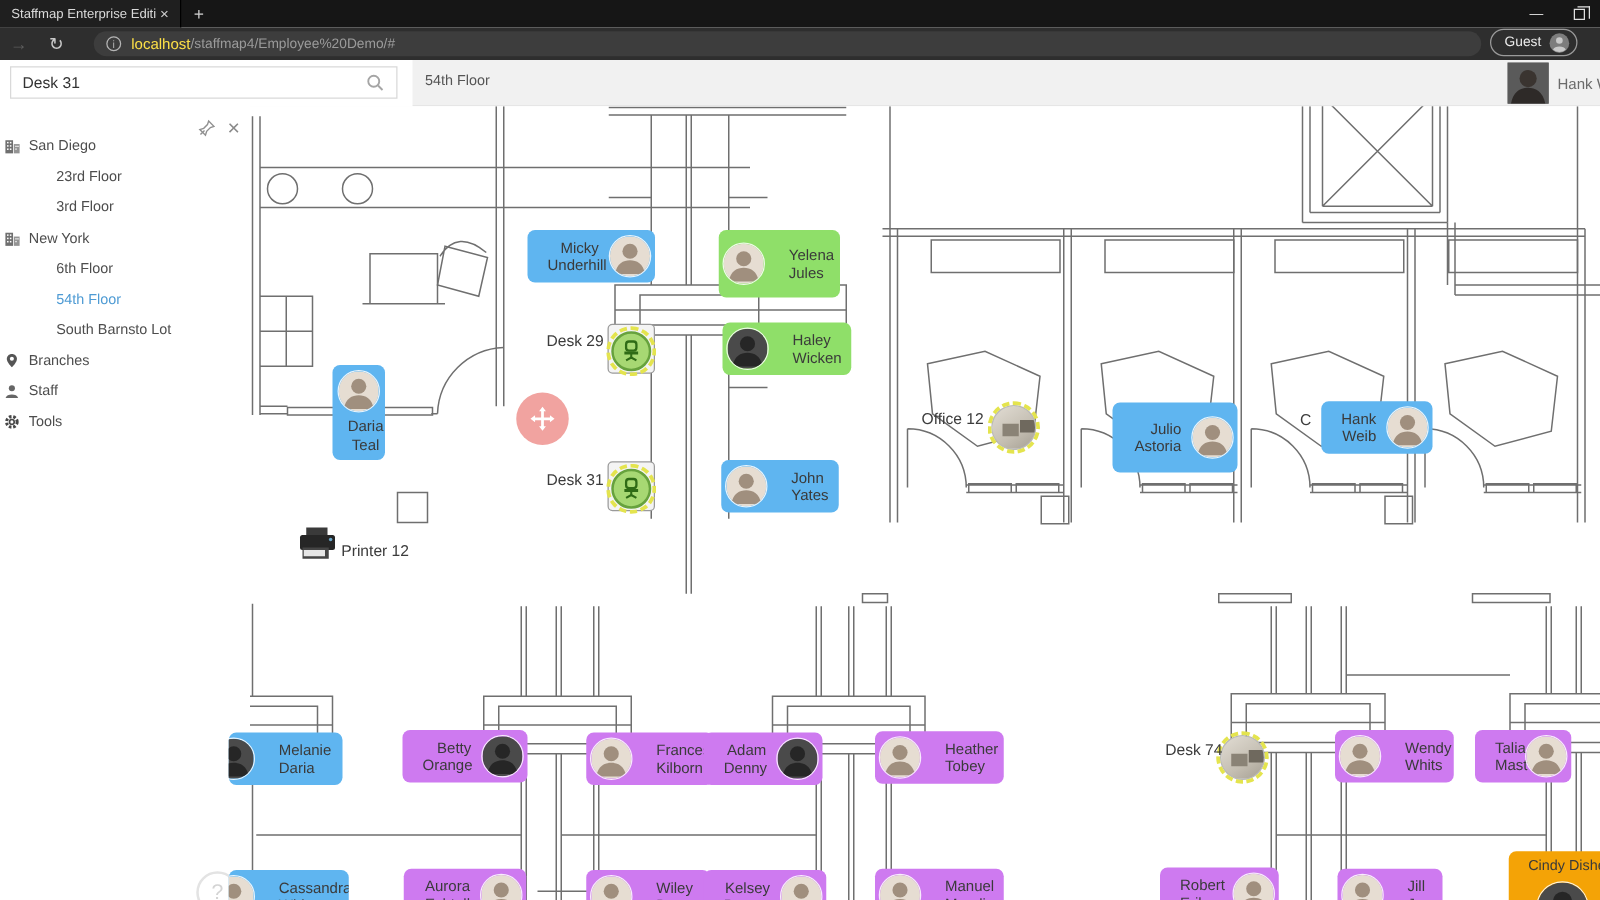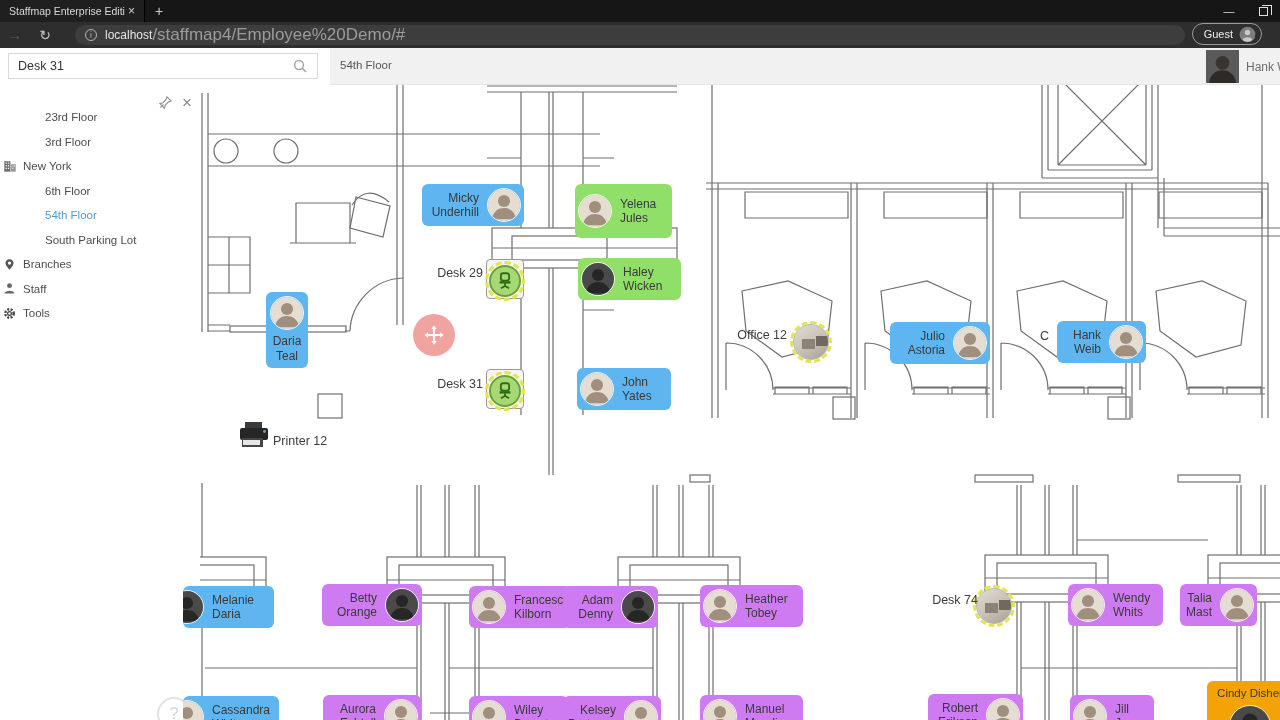--- a/index.html
+++ b/index.html
@@ -24,22 +24,22 @@
 
   
   .urlbar { position:absolute; left:0; top:22px; width:1280px; height:26px; background:#2e2e2e;
     display:flex; align-items:center; }
   .navicon { color:#c9c9c9; font-size:14px; width:30px; text-align:center; }
   .navicon.disabled { color:#5d5d5d; }
   .urlpill { position:absolute; left:75px; top:3px; width:1110px; height:20px; background:#3d3d3d;
     border-radius:10px; display:flex; align-items:center; padding:0 10px; }
   .infoicon { width:12px; height:12px; border:1px solid #b5b5b5; border-radius:50%; color:#b5b5b5;
     font-size:8.5px; line-height:11px; text-align:center; margin-right:8px; font-style:normal; }
-  .urlhost { color:#e5e5e5; font-size:12px; }
-  .urlpath { color:#9b9b9b; font-size:17px; }
+  .urlhost { color:#fde047; font-size:12px; }
+  .urlpath { color:#9b9b9b; font-size:11px; }
   .guestpill { position:absolute; right:18px; top:1px; height:22px; border:1.5px solid #9a9a9a;
     border-radius:12px; display:flex; align-items:center; padding:0 5px 0 11px; gap:6px; }
   .guestpill span { color:#ececec; font-size:11px; }
 
   
   .toolbar { position:absolute; left:0; top:48px; width:1280px; height:37px; background:#f1f1f1;
     border-bottom:1px solid #e6e6e6; }
   .searchwrap { position:absolute; left:0; top:0; width:330px; height:37px; background:#fff; }
   .searchbox { position:absolute; left:8px; top:5px; width:310px; height:26px; background:#fff;
     border:1px solid #d9d9d9; font-size:12.5px; color:#333; padding:0 28px 0 9px;
@@ -60,21 +60,21 @@
   .panel-close { color:#8a8a8a; font-size:17px; line-height:15px; }
   .tree { position:absolute; left:0; top:20px; width:200px; }
   .titem { height:24.5px; display:flex; align-items:center; font-size:11.5px; color:#4d4d4d; }
   .titem .ticon { width:14px; margin:0 6px 0 3px; display:flex; }
   .titem.lvl1 { padding-left:45px; }
   .titem.sel { color:#4e9bd4; }
 
   
   .card { position:absolute; height:42px; border-radius:6px; display:flex; align-items:center;
     color:#3a3a3a; font-size:12px; line-height:14.5px; z-index:10; }
-  .card .nm { flex:1; padding:0 5px; min-width:0; }
+  .card .nm { flex:1; padding:0 5px; min-width:0;margin-left:11px; }
   .card .nm div { white-space:nowrap; }
   .card.pright .nm { text-align:right; }
   .card .photo { flex:0 0 auto; width:34px; height:34px; border-radius:50%; overflow:hidden;
     border:1.5px solid rgba(255,255,255,.85); margin:3px; }
   .card .photo svg { display:block; width:100%; height:100%; }
   .card.clip { overflow:hidden; }
   .card.clip .photo { margin-left:-13px; }
   .card.vert { flex-direction:column; justify-content:flex-start; }
   .card.vert .photo { margin-top:4px; }
   .card.vert .nm { text-align:center; padding:1px 2px; flex:0; }
@@ -228,20 +228,40 @@
 
     <div class="panel">
       <div class="panel-tools">
         <svg width="15" height="15" viewBox="0 0 16 16">
             <path d="M9.5,2 L14,6.5 L11,7.5 L7.8,10.7 L6.8,14 L2,9.2 L5.3,8.2 L8.5,5 Z" fill="none" stroke="#909090" stroke-width="1.2"></path>
             <line x1="2.5" y1="13.5" x2="6" y2="10" stroke="#909090" stroke-width="1.2"></line>
           </svg>
         <span class="panel-close">×</span>
       </div>
       <div class="tree" id="tree">
+          <div class="titem">
+            <span class="ticon">
+              <svg width="14" height="14" viewBox="0 0 16 16">
+                <rect x="1.5" y="2.5" width="7" height="12" fill="#6f6f6f"></rect>
+                <rect x="9.2" y="6" width="5.3" height="8.5" fill="#949494"></rect>
+                <g fill="#fff">
+                  <rect x="3" y="4" width="1.4" height="1.4"></rect>
+                  <rect x="5.6" y="4" width="1.4" height="1.4"></rect>
+                  <rect x="3" y="7" width="1.4" height="1.4"></rect>
+                  <rect x="5.6" y="7" width="1.4" height="1.4"></rect>
+                  <rect x="3" y="10" width="1.4" height="1.4"></rect>
+                  <rect x="5.6" y="10" width="1.4" height="1.4"></rect>
+                  <rect x="10.6" y="7.5" width="1.2" height="1.2"></rect>
+                  <rect x="12.4" y="7.5" width="1.2" height="1.2"></rect>
+                  <rect x="10.6" y="10" width="1.2" height="1.2"></rect>
+                </g>
+              </svg>
+            </span>
+            <span>San Diego</span>
+          </div>
           <div class="titem lvl1">
             <span>23rd Floor</span>
           </div>
           <div class="titem lvl1">
             <span>3rd Floor</span>
           </div>
           <div class="titem">
             <span class="ticon">
               <svg width="14" height="14" viewBox="0 0 16 16">
                 <rect x="1.5" y="2.5" width="7" height="12" fill="#6f6f6f"></rect>
@@ -261,21 +281,21 @@
             </span>
             <span>New York</span>
           </div>
           <div class="titem lvl1">
             <span>6th Floor</span>
           </div>
           <div class="titem lvl1 sel">
             <span>54th Floor</span>
           </div>
           <div class="titem lvl1">
-            <span>South Parking Lot</span>
+            <span>South Barnsto Lot</span>
           </div>
           <div class="titem">
             <span class="ticon">
               <svg width="13" height="13" viewBox="0 0 16 16">
                 <path d="M8 1.5 C5 1.5 3 3.8 3 6.3 C3 9.5 8 14.5 8 14.5 C8 14.5 13 9.5 13 6.3 C13 3.8 11 1.5 8 1.5 Z" fill="#555"></path>
                 <circle cx="8" cy="6.2" r="2" fill="#fff"></circle>
               </svg>
             </span>
             <span>Branches</span>
           </div>
@@ -359,21 +379,21 @@
               <rect width="36" height="36" fill="#e6ddd2"></rect>
               <circle cx="18" cy="13.5" r="6.8" fill="#a08f7e"></circle>
               <path d="M4.5 34 C6 24.5 12 21.5 18 21.5 S30 24.5 31.5 34 Z" fill="#a08f7e"></path>
             </svg>
           </span>
           <span class="nm">
             <div>Daria</div>
             <div>Teal</div>
           </span>
         </div>
-        <div class="card pright" style="left: 890px; top: 237px; width: 100px; height: 42px; background: rgb(95, 181, 240);">
+        <div class="card pright" style="left: 890px; top: 237px; width: 100px; height: 56px; background: rgb(95, 181, 240);">
           <span class="nm">
             <div>Julio</div>
             <div>Astoria</div>
           </span>
           <span class="photo">
             <svg viewBox="0 0 36 36">
               <rect width="36" height="36" fill="#e6ddd2"></rect>
               <circle cx="18" cy="13.5" r="6.8" fill="#a08f7e"></circle>
               <path d="M4.5 34 C6 24.5 12 21.5 18 21.5 S30 24.5 31.5 34 Z" fill="#a08f7e"></path>
             </svg>

